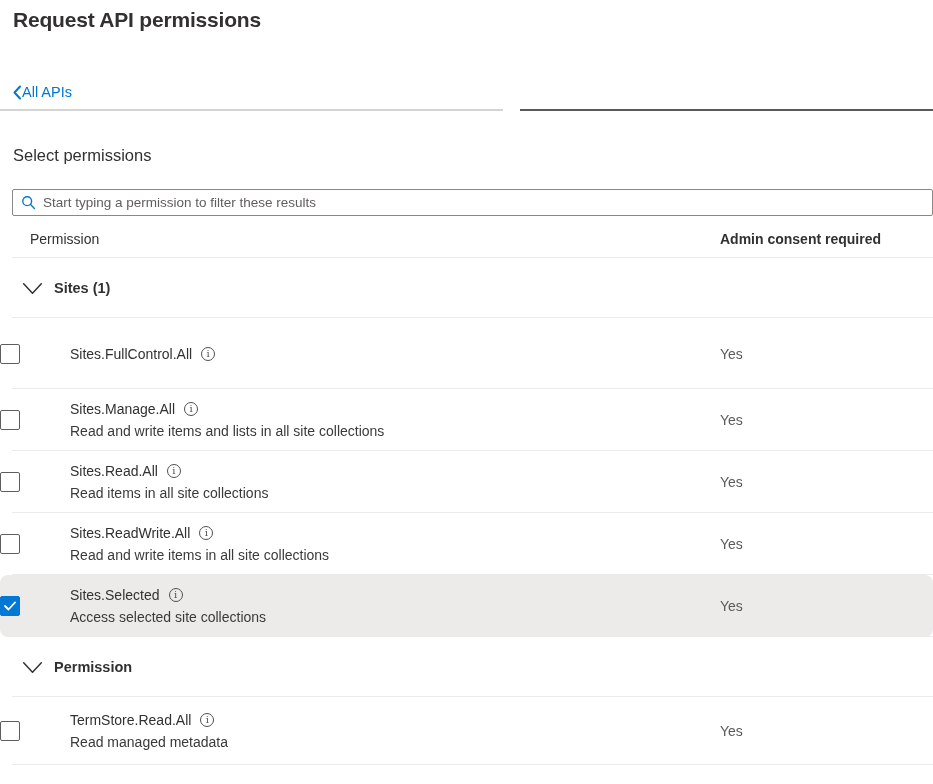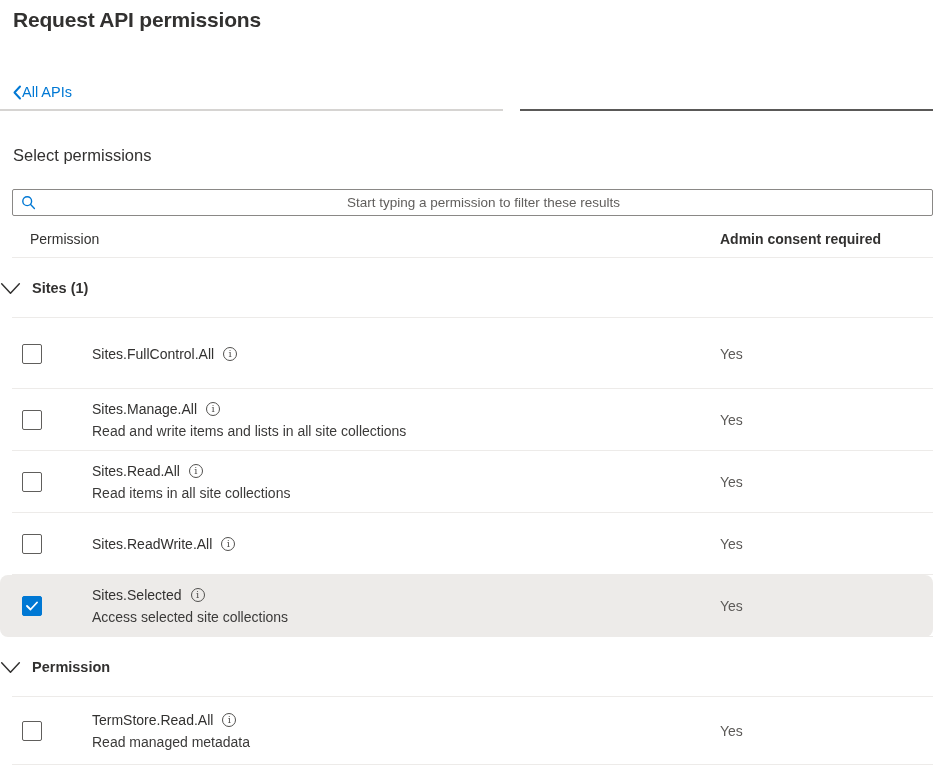--- a/index.html
+++ b/index.html
@@ -34,21 +34,21 @@
     font-size: 16.5px; font-weight: 400; color: #323130;
   }
   .search-box {
     position: absolute; left: 12px; top: 189px; width: 921px; height: 27px;
     border: 1px solid #8a8886; border-radius: 2px;
     display: flex; align-items: center; padding: 0 8px; gap: 7px; background: #fff;
   }
   .search-box svg { display: block; flex: none; }
   .search-box input {
     border: none; outline: none; flex: 1; height: 100%;
-    font-size: 13.5px; font-family: inherit; color: #323130; background: transparent; text-align: center;
+    font-size: 13.5px; font-family: inherit; color: #323130; background: transparent;
   }
   .search-box input::placeholder { color: #605e5c; opacity: 1; }
   .col-head-permission {
     position: absolute; left: 30px; top: 231px;
     font-size: 14px; font-weight: 400; color: #323130;
   }
   .col-head-admin {
     position: absolute; left: 720px; top: 231px;
     font-size: 14px; font-weight: 700; color: #323130;
   }
@@ -57,26 +57,26 @@
     background: #edebe9;
   }
   .table-body { position: absolute; left: 0; top: 258px; width: 933px; }
   .hr { position: relative; }
   .hr::after {
     content: ""; position: absolute; left: 12px; right: 0; bottom: 0; height: 1px;
     background: #edebe9;
   }
   .group-header {
     height: 60px; display: flex; align-items: center; gap: 11px;
-    font-size: 14.5px; font-weight: 700; color: #323130;
+    padding-left: 22px; font-size: 14.5px; font-weight: 700; color: #323130;
     cursor: pointer;
   }
   .group-header svg { display: block; }
   .perm-row {
-    position: relative; display: flex; align-items: center; padding-left: 22px;
+    position: relative; display: flex; align-items: center; 
   }
   .perm-row.h71 { height: 71px; }
   .perm-row.h62 { height: 62px; }
   .perm-row.h68 { height: 68px; }
   .perm-row.selected { background: #edebe9; border-radius: 8px; }
   .checkbox {
     width: 20px; height: 20px; border: 1px solid #605e5c; border-radius: 2px;
     background: #fff; flex: none; display: flex; align-items: center;
     justify-content: center; cursor: pointer;
   }
@@ -184,20 +184,21 @@
 
   <div class="perm-row h62 hr">
     <span class="checkbox">
       
     </span>
     <div class="perm-text">
       <div class="perm-name-line">
         <span class="perm-name">Sites.ReadWrite.All</span>
         <span class="info-icon">i</span>
       </div>
+      <div class="perm-desc">Read and write items in all site collections</div>
     </div>
     <span class="admin-cell">Yes</span>
   </div>
 
   <div class="perm-row h62 hr selected">
     <span class="checkbox checked">
       <svg width="12" height="10" viewBox="0 0 12 10">
           <polyline points="1,5 4.5,8.5 11,1.5" fill="none" stroke="#fff" stroke-width="1.8" stroke-linecap="round" stroke-linejoin="round"></polyline>
         </svg>
     </span>

